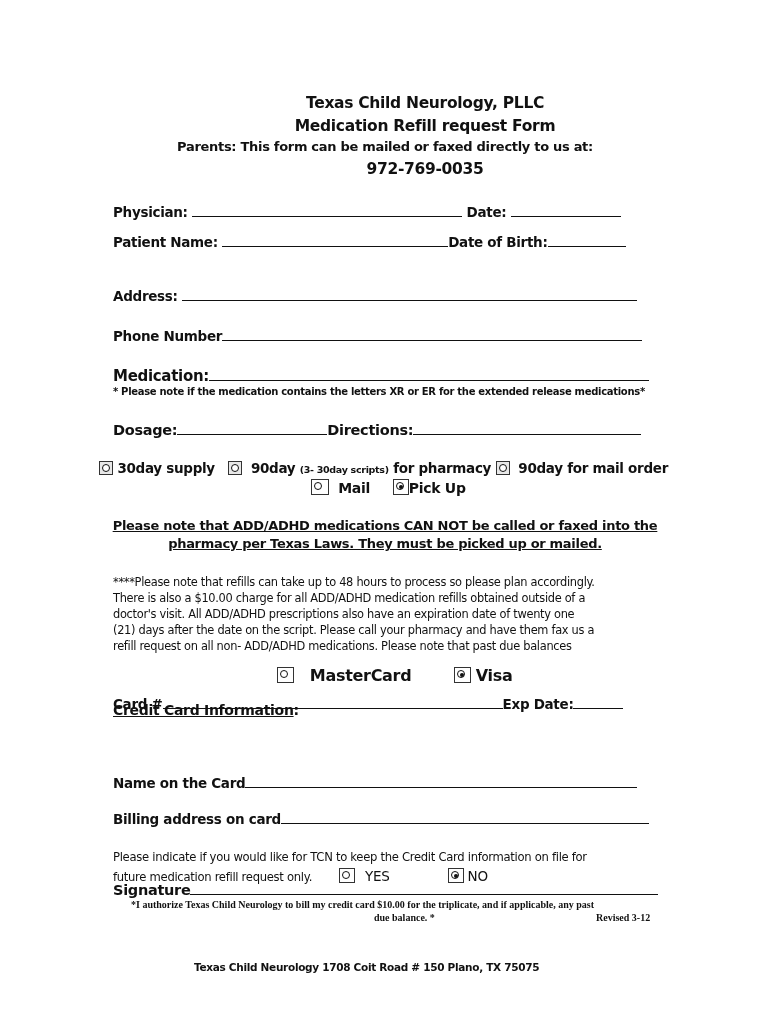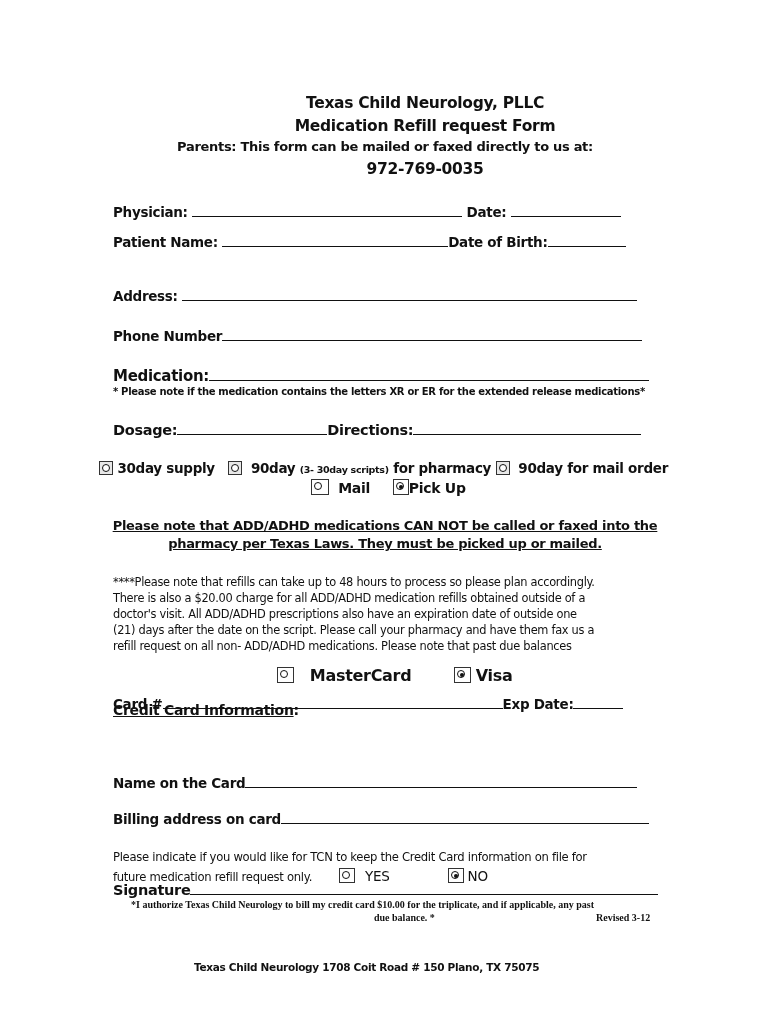--- a/index.html
+++ b/index.html
@@ -73,22 +73,22 @@
   <span class="box sq" style="width:18px;height:16px;"></span>
   &nbsp;<span>Mail</span>
   &nbsp;&nbsp;&nbsp;
   <span class="box sq sel" style="width:16px;height:16px;"></span><span>Pick Up</span>
 </div>
 
 <div class="abs center lbl ul" style="top:518px; font-size:13px;">Please note that ADD/ADHD medications CAN NOT be called or faxed into the</div>
 <div class="abs center lbl ul" style="top:536px; font-size:13px;">pharmacy per Texas Laws. They must be picked up or mailed.</div>
 <div class="abs para" style="left:113px; top:552px;">
   <div>****Please note that refills can take up to 48 hours to process so please plan accordingly.</div>
-  <div>There is also a $20.00 charge for all ADD/ADHD medication refills obtained outside of a</div>
-  <div>doctor's visit.  All ADD/ADHD prescriptions also have an expiration date of outside one</div>
+  <div>There is also a $10.00 charge for all ADD/ADHD medication refills obtained outside of a</div>
+  <div>doctor's visit.  All ADD/ADHD prescriptions also have an expiration date of twenty one</div>
   <div>(21) days after the date on the script. Please call your pharmacy and have them fax us a</div>
   <div>refill request on all non- ADD/ADHD medications.  Please note that past due balances</div>
 </div>
 
 <div class="abs lbl" style="left:277px; top:666px; font-size:16px;">
   <span class="box sq" style="width:17px;height:16px;"></span>
   &nbsp;&nbsp;<span>MasterCard</span>
   &nbsp;&nbsp;&nbsp;&nbsp;&nbsp;&nbsp;
   <span class="box sq sel" style="width:17px;height:16px;"></span>
   <span>Visa</span>

